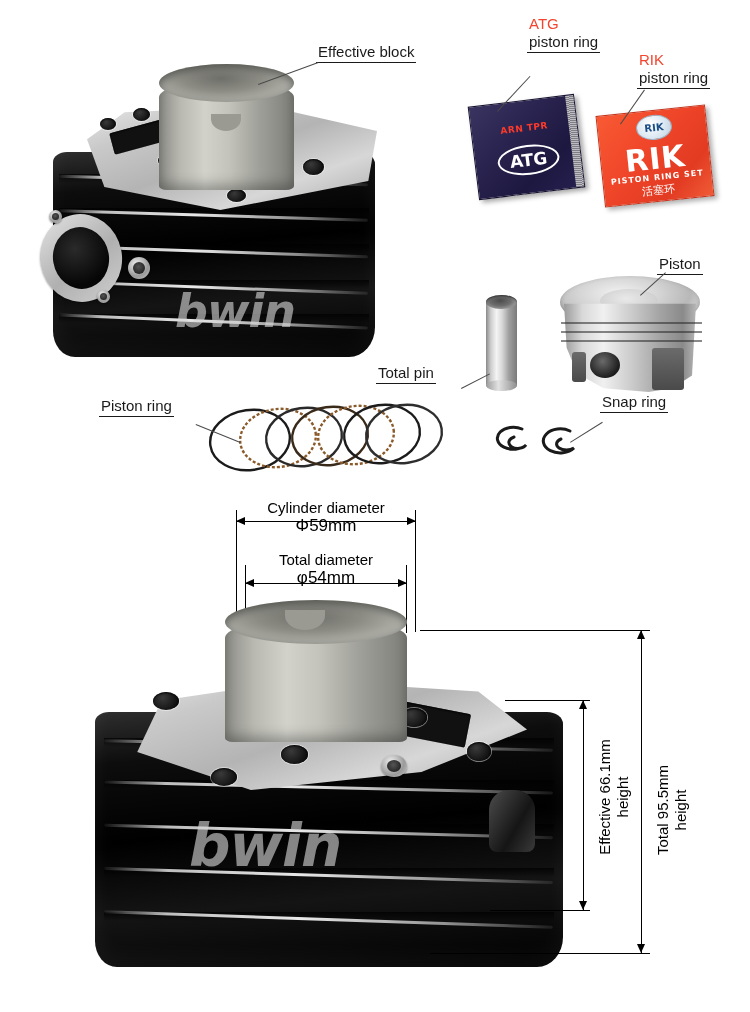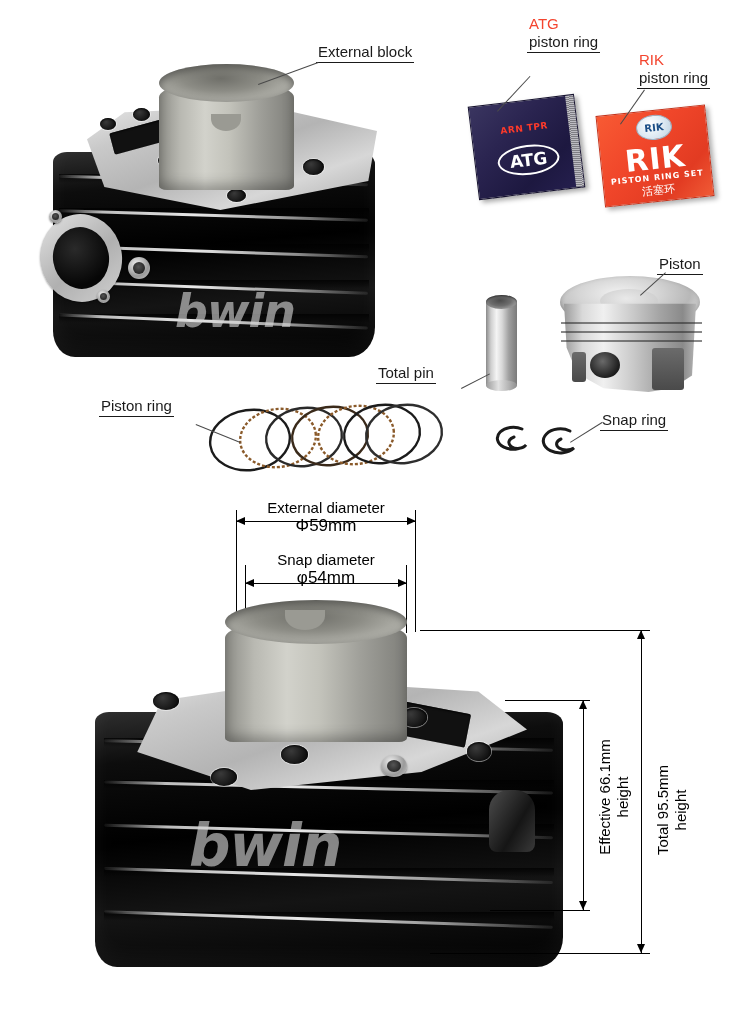--- a/index.html
+++ b/index.html
@@ -358,21 +358,21 @@
   <div class="bolt-hole" style="left:192px; top:127px; width:19px; height:13px;"></div>
 
   <div class="sleeve" style="left:124px; top:18px; width:135px; height:110px;"></div>
   <div class="sleeve-top" style="left:124px; top:2px; width:135px; height:38px;"></div>
   <div class="sleeve-notch" style="left:176px; top:52px; width:30px; height:17px;"></div>
 
   <div class="wm" style="left:140px; top:222px; font-size:46px;">bwin</div>
 </div>
 
 <div class="callout" style="left:316px; top:44px;">
-  <span class="txt">External block</span>
+  <span class="txt">Effective block</span>
   <span class="rule"></span>
 </div>
 <div class="leader" style="left:258px; top:84px; width:64px; transform:rotate(-20deg);"></div>
 
 <div class="box-atg" style="left:473px; top:100px; width:105px; height:92px;">
   <div class="atg-edge"></div>
   <div class="atg-arn" style="top:22px;">ARN TPR</div>
   <div class="atg-oval" style="left:22px; top:44px; width:58px; height:26px; font-size:17px;">ATG</div>
 </div>
 <div class="callout" style="left:527px; top:16px;">
@@ -440,43 +440,43 @@
   <span class="rule"></span>
 </div>
 <div class="leader" style="left:196px; top:424px; width:48px; transform:rotate(22deg);"></div>
 
 <svg class="abs" style="left:492px; top:415px;" width="90" height="44" viewBox="0 0 90 44">
   <g fill="none" stroke="#1a1a1a" stroke-width="3" stroke-linecap="round">
     <path d="M30 14 A16 11 0 1 0 34 30 A9 6 0 1 1 22 22"></path>
     <path d="M78 16 A17 12 0 1 0 82 33 A10 6 0 1 1 69 24"></path>
   </g>
 </svg>
-<div class="callout" style="left:600px; top:412px;">
+<div class="callout" style="left:600px; top:394px;">
   <span class="txt">Snap ring</span>
   <span class="rule"></span>
 </div>
 <div class="leader" style="left:570px; top:442px; width:38px; transform:rotate(-32deg);"></div>
 
 <div class="ext-line dim-v" style="left:236px; top:510px; width:1px; height:122px;"></div>
 <div class="ext-line dim-v" style="left:415px; top:510px; width:1px; height:122px;"></div>
 <div class="dim-line dim-h" style="left:236px; top:521px; width:180px;"></div>
 <div class="arrow-l" style="left:236px; top:517px;"></div>
 <div class="arrow-r" style="left:407px; top:517px;"></div>
 <div class="dim-text" style="left:236px; top:500px; width:180px;">
-  <span>External diameter</span><br>
+  <span>Cylinder diameter</span><br>
   <span class="big">Φ59mm</span>
 </div>
 
 <div class="ext-line dim-v" style="left:245px; top:565px; width:1px; height:68px;"></div>
 <div class="ext-line dim-v" style="left:406px; top:565px; width:1px; height:68px;"></div>
 <div class="dim-line dim-h" style="left:245px; top:583px; width:162px;"></div>
 <div class="arrow-l" style="left:245px; top:579px;"></div>
 <div class="arrow-r" style="left:398px; top:579px;"></div>
 <div class="dim-text" style="left:245px; top:552px; width:162px;">
-  <span>Snap diameter</span><br>
+  <span>Total diameter</span><br>
   <span class="big">φ54mm</span>
 </div>
 
 <div class="block" style="left:85px; top:600px; width:500px; height:380px;">
 
   <div class="blk-fins" style="left:10px; top:112px; width:468px; height:255px;">
     <div class="fin-shadow" style="top:26px;"></div>
     <div class="fin" style="top:32px; transform:rotate(1.2deg);"></div>
     <div class="fin-shadow" style="top:68px;"></div>
     <div class="fin" style="top:74px; transform:rotate(1.4deg);"></div>

